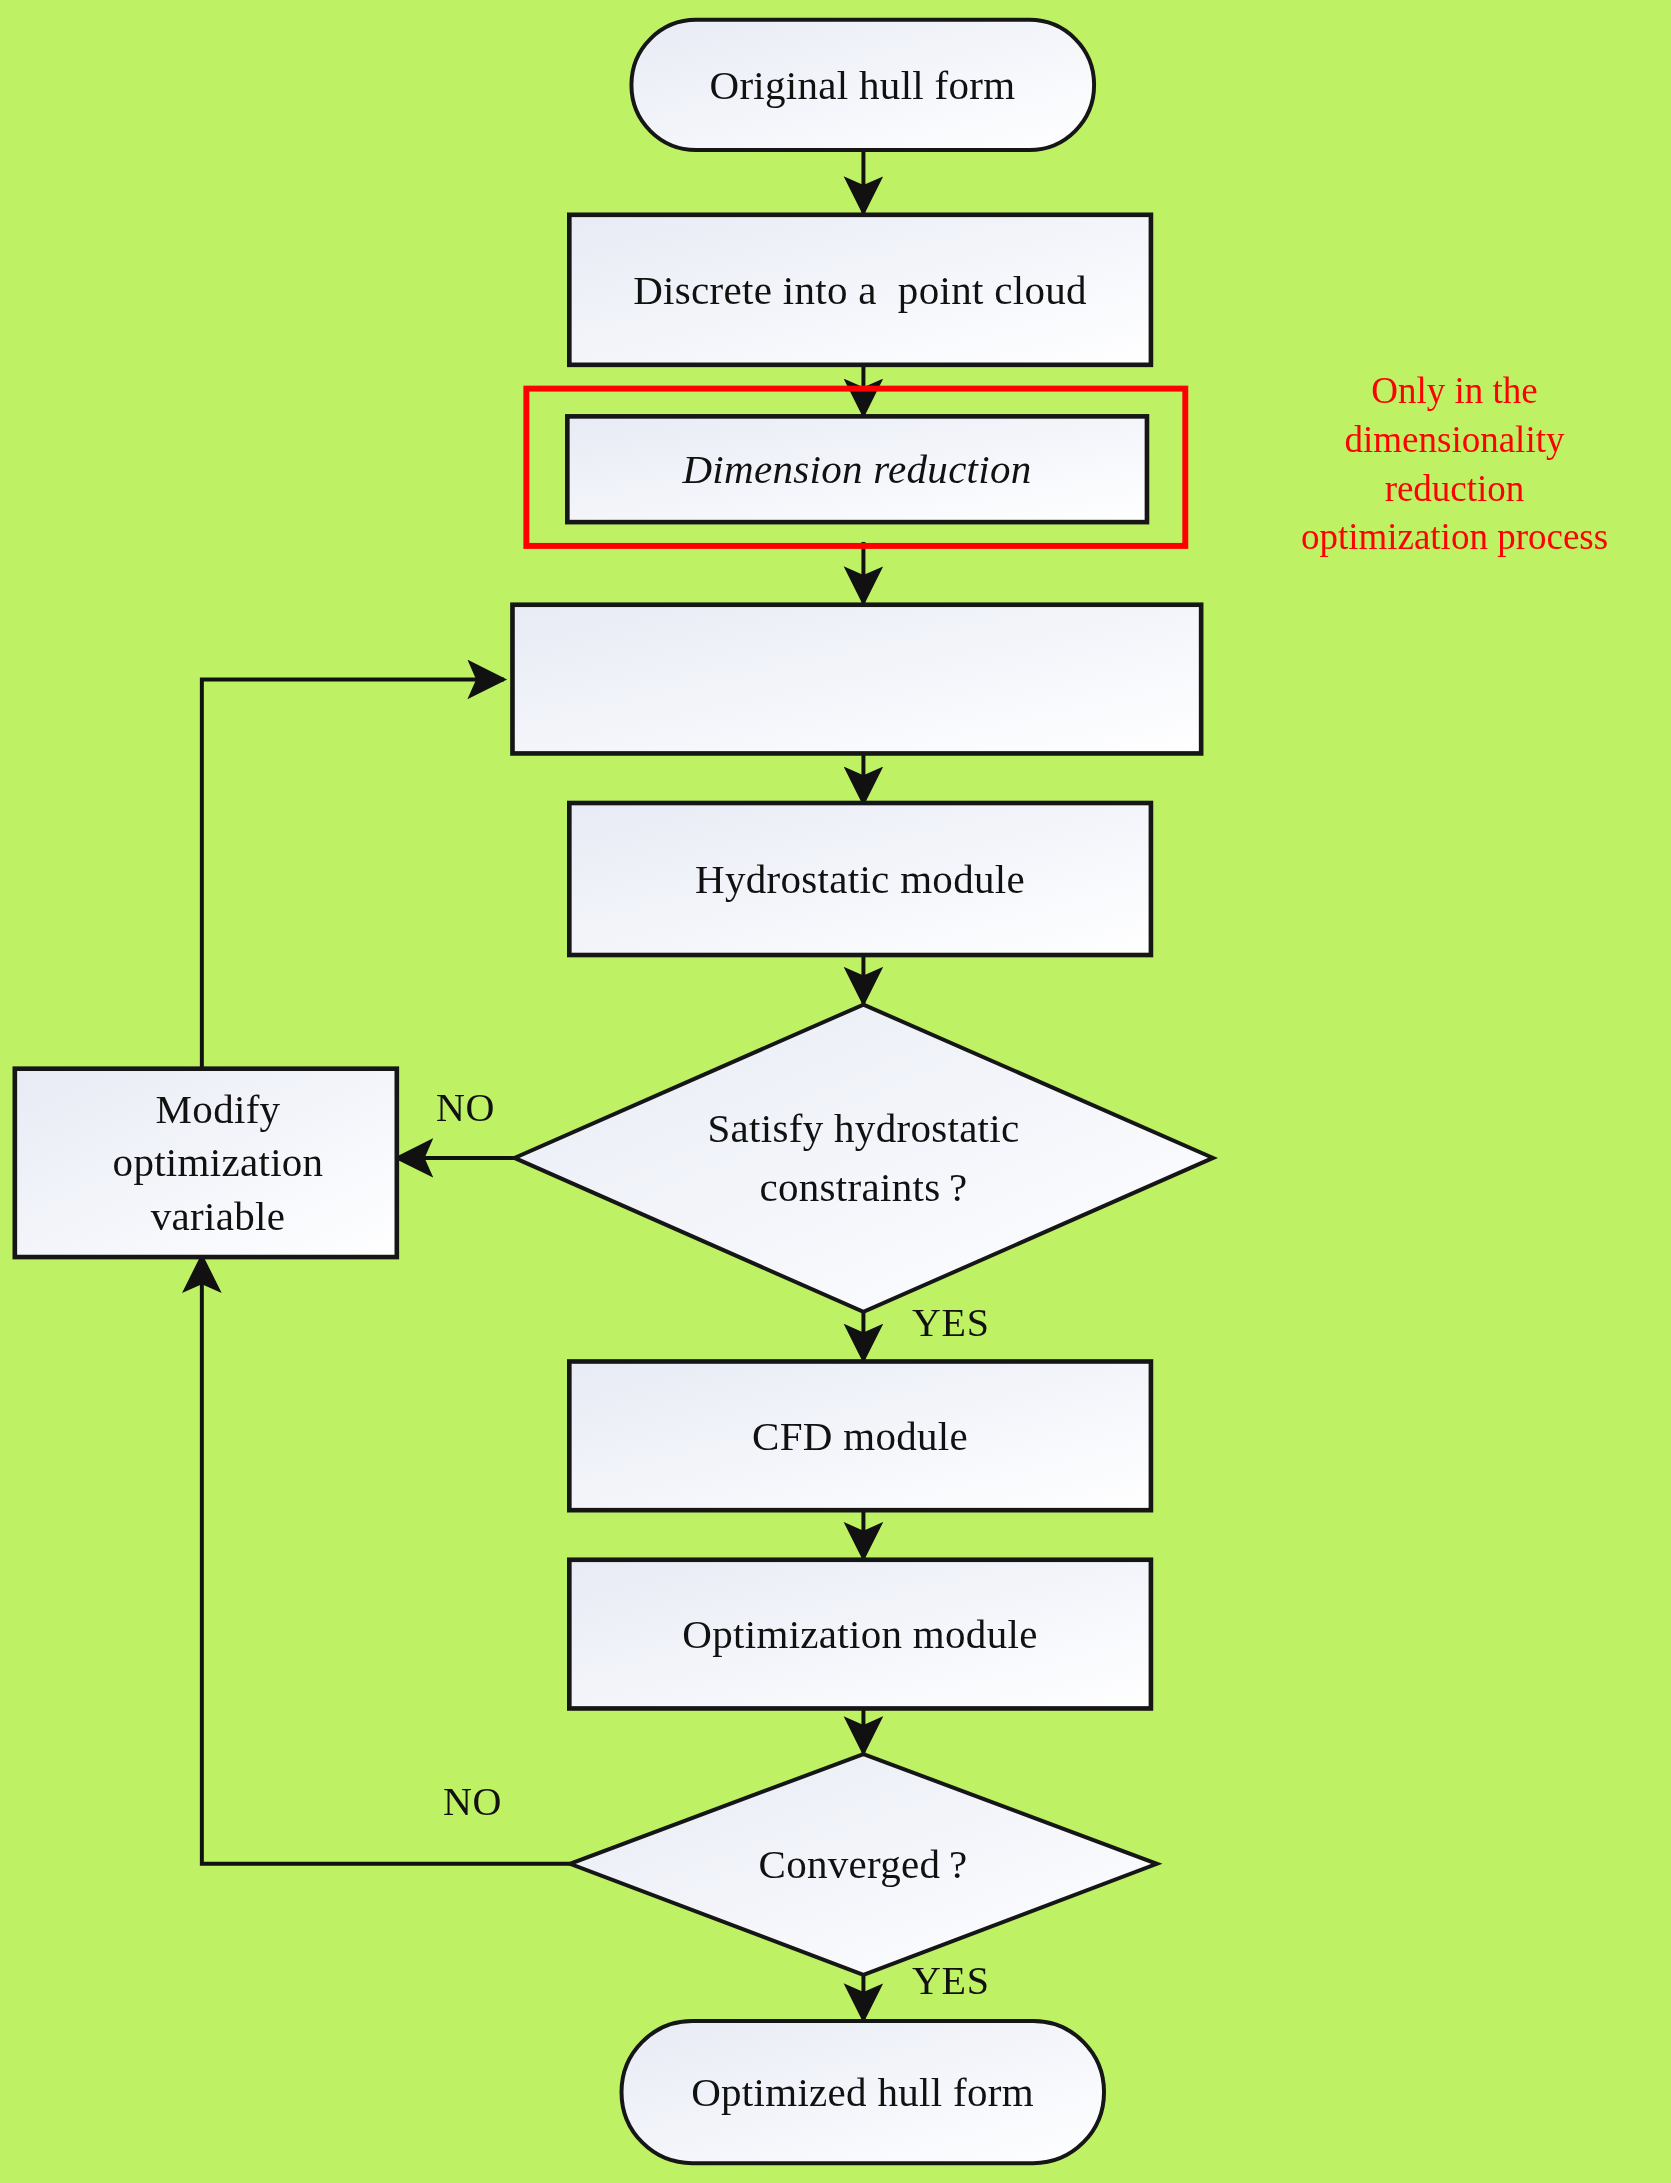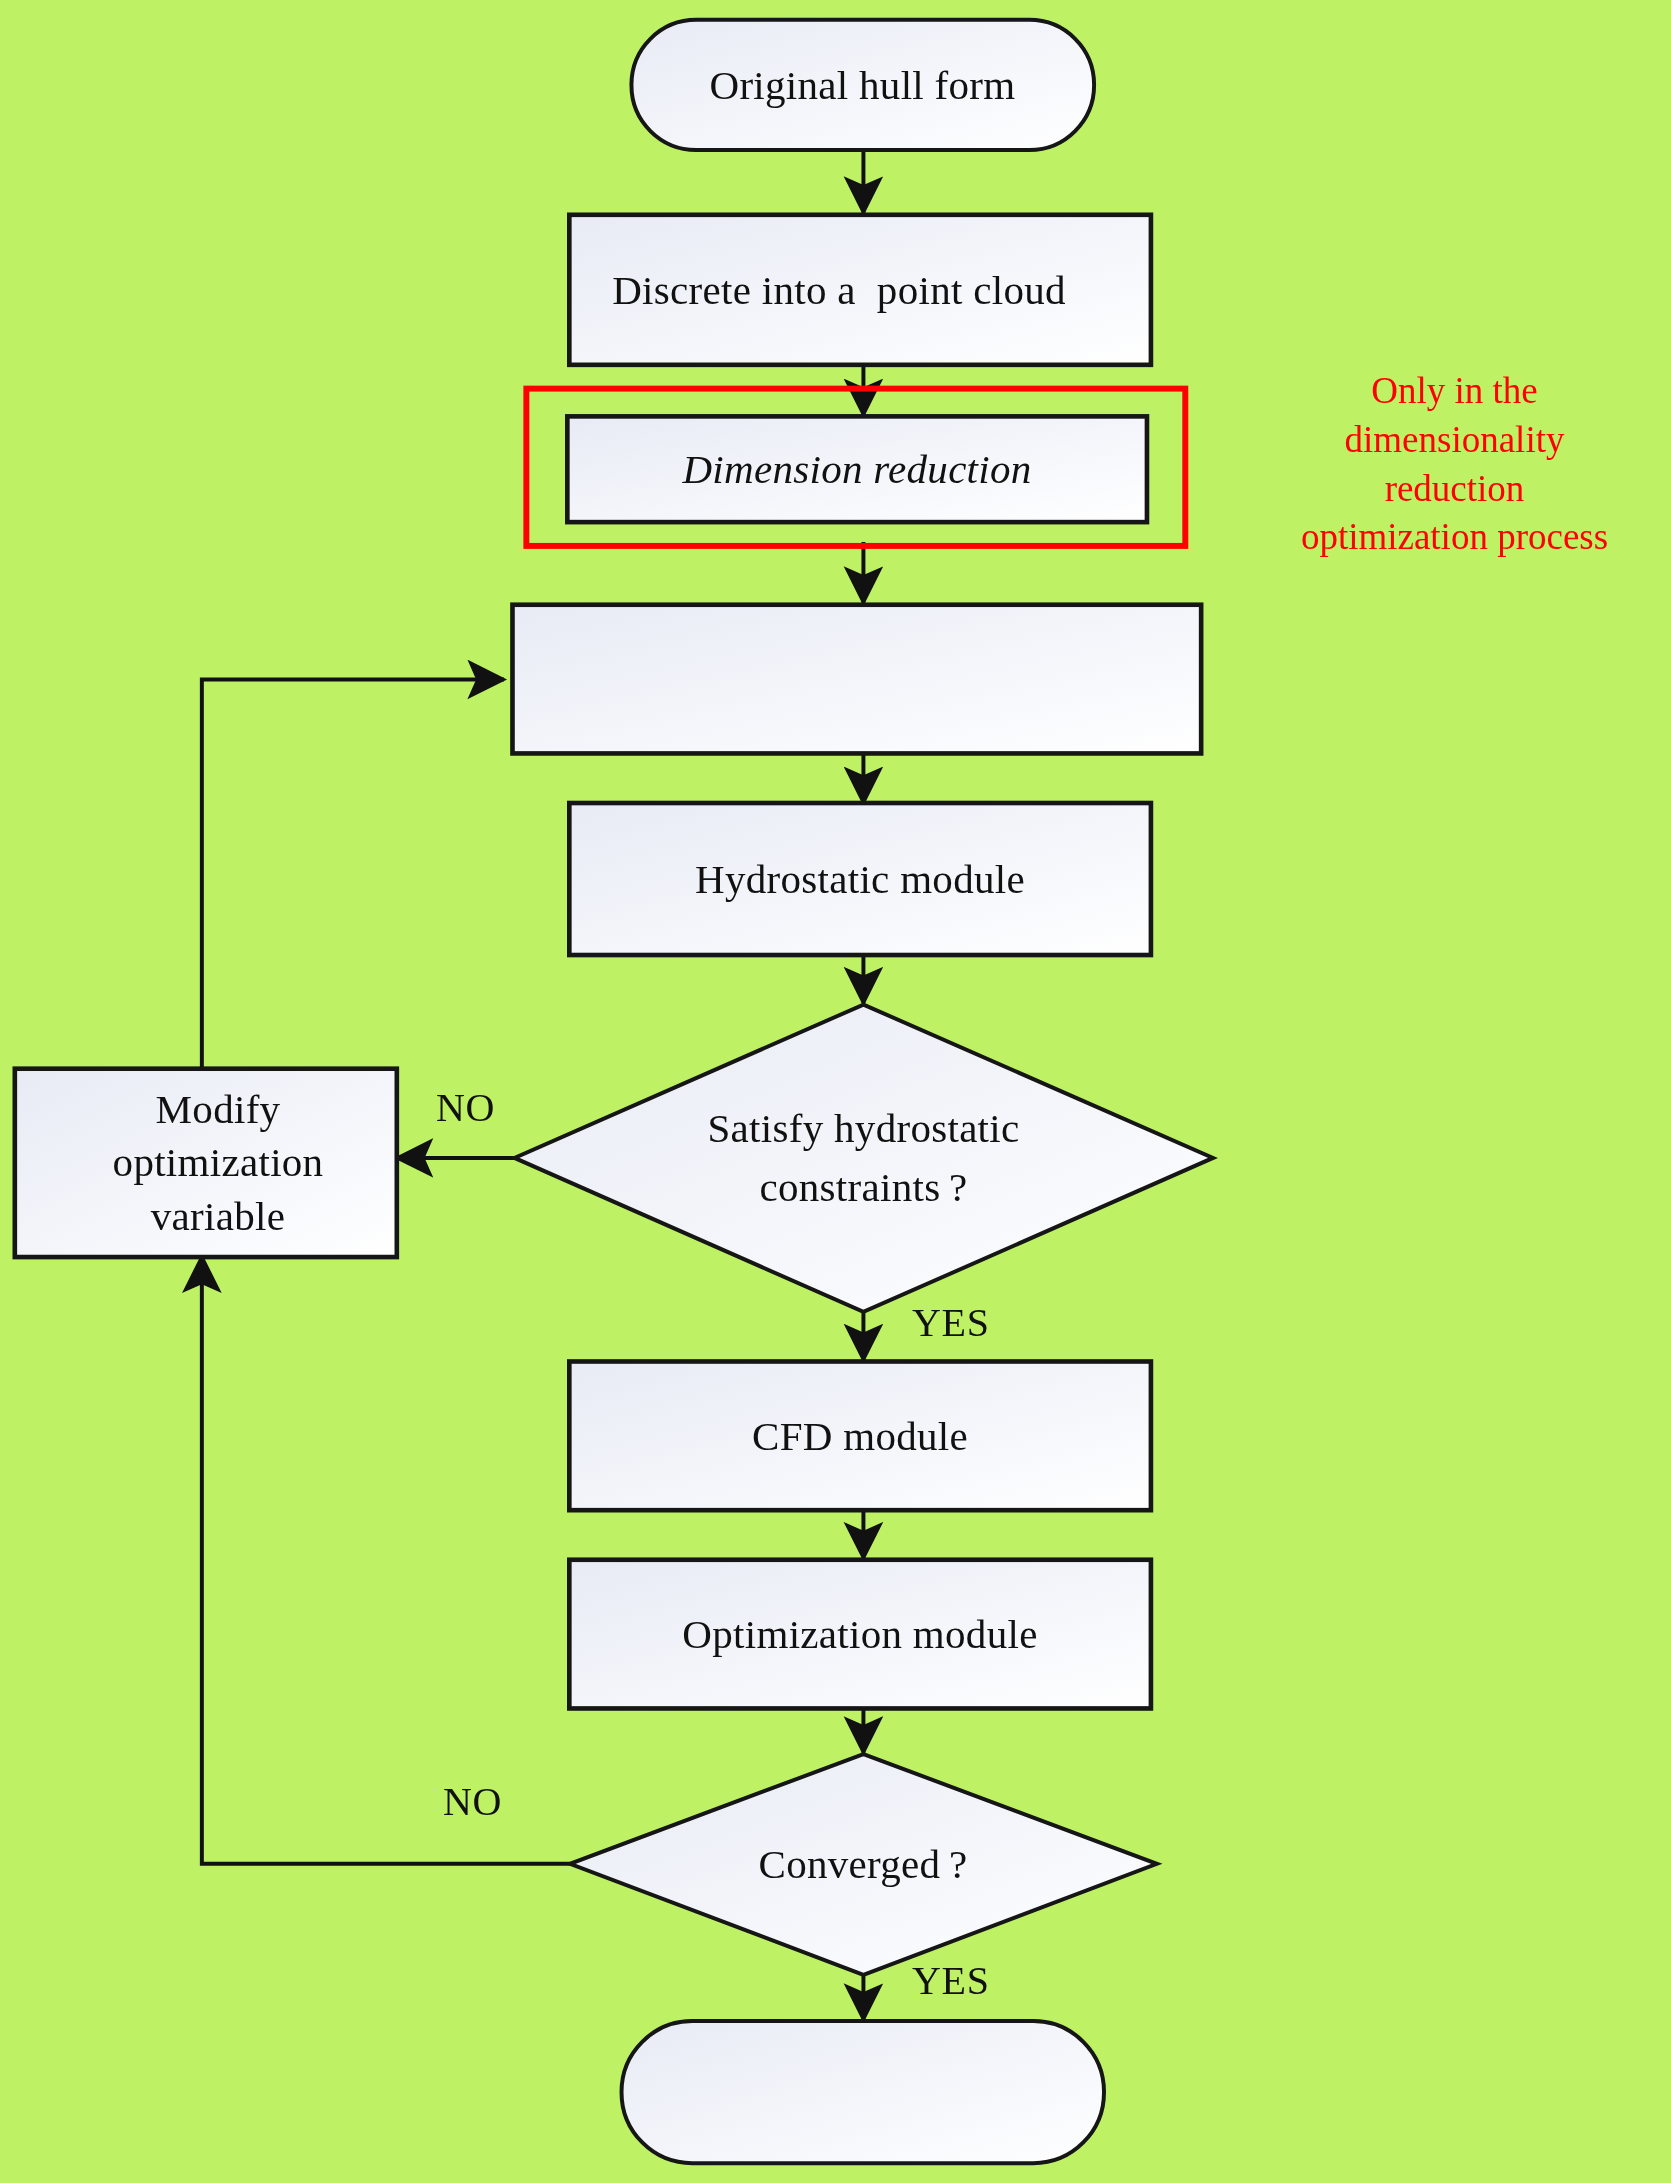--- a/index.html
+++ b/index.html
@@ -120,40 +120,41 @@
 
     <rect x="861" y="2360" width="880" height="225" fill="url(#nodeGrad)" stroke="#161616" stroke-width="7"></rect>
 
     <polygon points="1306,2654 1750,2820 1306,2988 862,2820" fill="url(#nodeGrad)" stroke="#161616" stroke-width="6"></polygon>
 
     <rect x="940" y="3058" width="730" height="215" rx="107" ry="107" fill="url(#nodeGrad)" stroke="#161616" stroke-width="6"></rect>
   </svg>
 
   <div class="node-label" style="left:631px; top:20px; width:463px; height:130px;">Original hull form</div>
 
-  <div class="node-label" style="left:548px; top:215px; width:582px; height:150px;">Discrete into a  point cloud</div>
+  <div class="node-label" style="left:569px; top:215px; width:582px; height:150px;">Discrete into a  point cloud</div>
 
   <div class="node-label" style="left:567px; top:416px; width:580px; height:106px;font-style:italic;">Dimension reduction</div>
 
 
   <div class="node-label" style="left:569px; top:803px; width:582px; height:152px;">Hydrostatic module</div>
 
   <div class="node-label multi" style="left:665px; top:1077px; width:397px; height:162px; line-height:1.45;">Satisfy hydrostatic
 constraints ?</div>
 
   <div class="node-label multi" style="left:15px; top:1069px; width:382px; height:188px; line-height:1.30;padding-left:12px;">Modify
 optimization
 variable</div>
 
   <div class="node-label" style="left:569px; top:1362px; width:582px; height:149px;">CFD module</div>
 
   <div class="node-label" style="left:569px; top:1560px; width:582px; height:149px;">Optimization module</div>
 
   <div class="node-label" style="left:698px; top:1811px; width:330px; height:106px;">Converged ?</div>
 
+  <div class="node-label" style="left:621px; top:2021px; width:483px; height:142px;">Optimized hull form</div>
 
   <div class="edge-label" style="left:436px; top:1084px;">NO</div>
 
   <div class="edge-label" style="left:912px; top:1299px;">YES</div>
 
   <div class="edge-label" style="left:443px; top:1778px;">NO</div>
 
   <div class="edge-label" style="left:912px; top:1957px;">YES</div>
 
   <div class="annotation" style="left:1243px; top:367px; width:423px;font-family:Liberation Serif, serif;">Only in the

